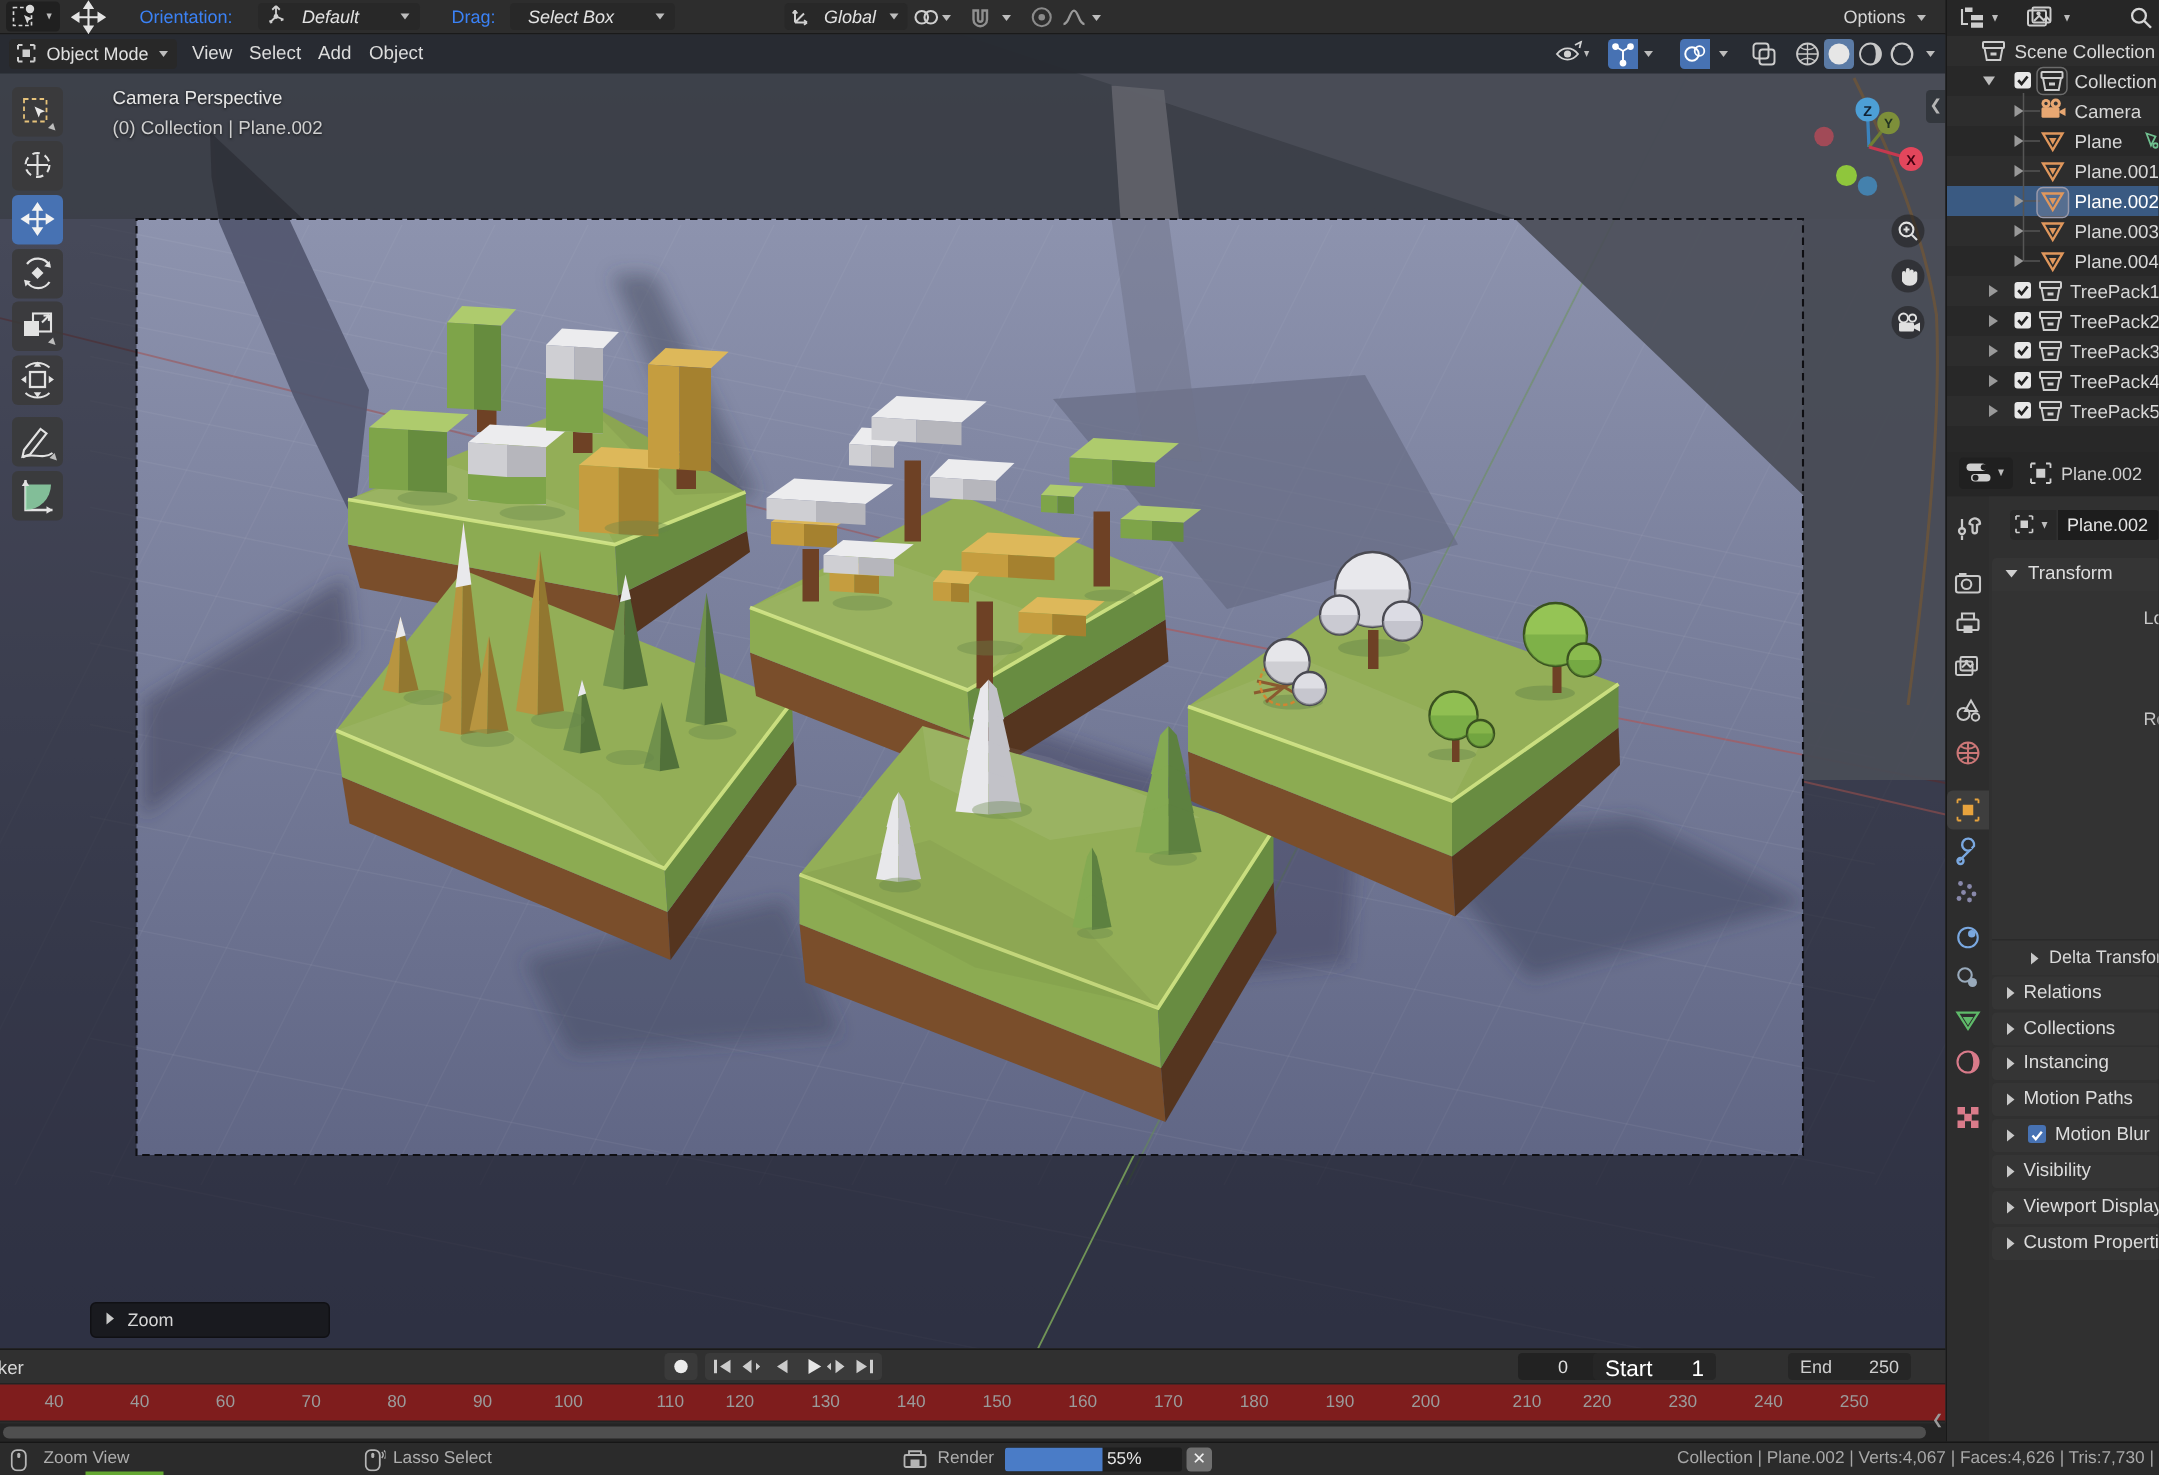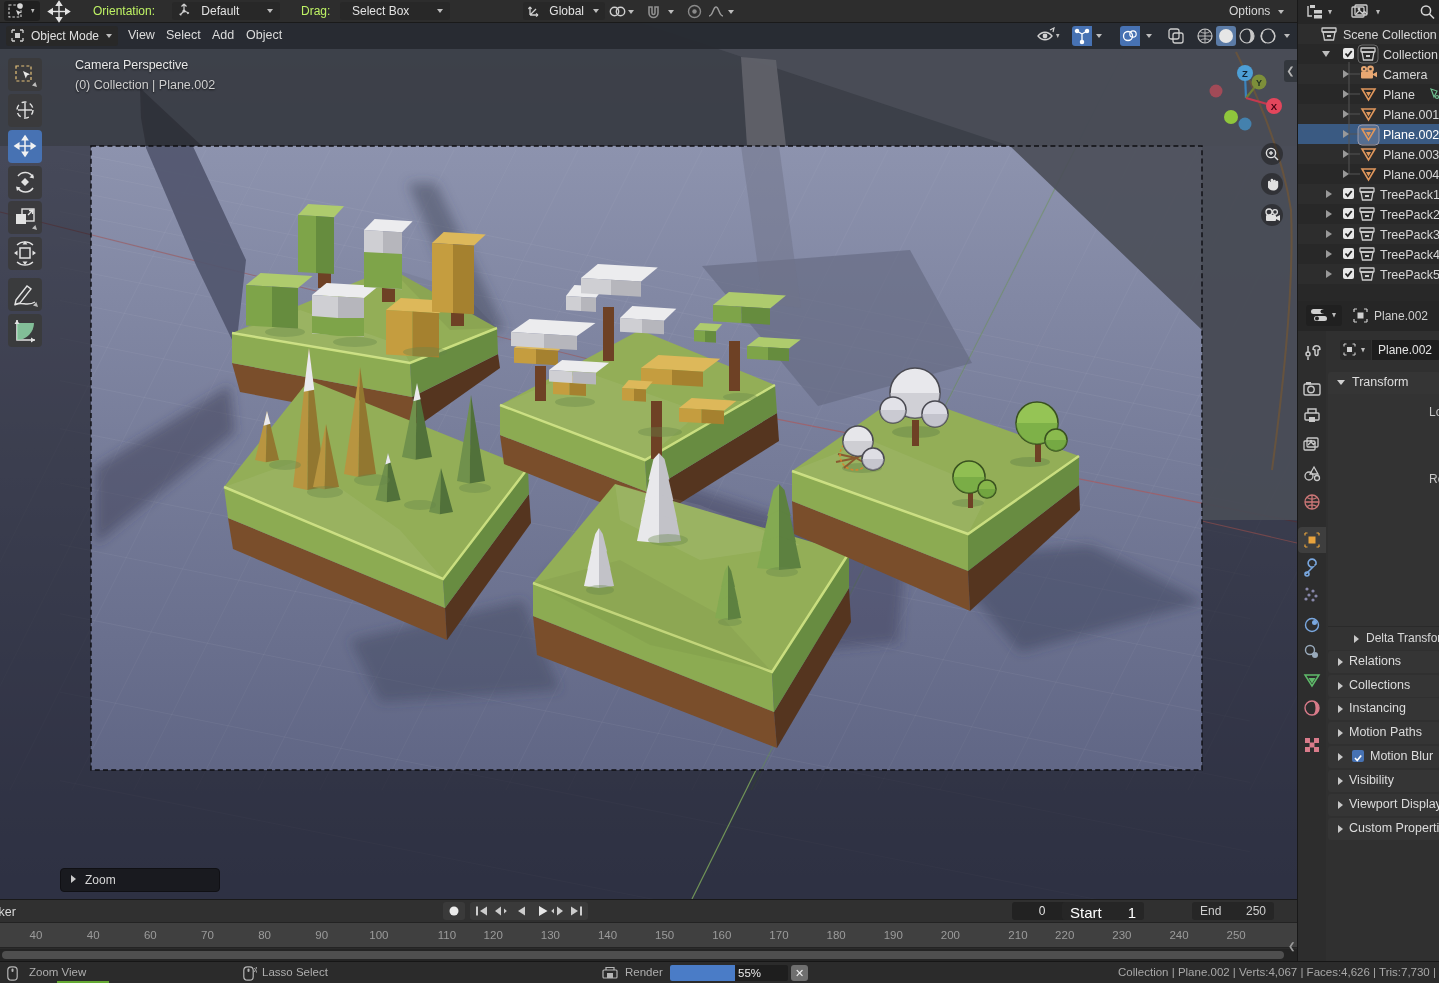--- a/index.html
+++ b/index.html
@@ -2,23 +2,23 @@
 <html><head>
 <meta charset="utf-8">
 <style>
 * { margin:0; padding:0; box-sizing:border-box; }
 html,body { width:1439px; height:983px; overflow:hidden; background:#2b2b2b;
   font-family:"Liberation Sans", sans-serif; }
 #root { position:absolute; top:0; left:0; width:1439px; height:983px; }
 .abs { position:absolute; }
 
 #topbar { left:0; top:0; width:1439px; height:23px; background:#2d2d2d; border-bottom:1px solid #1a1a1a;}
-.tbtxt { position:absolute; top:4px; font-size:12px; color:#bef264; }
+.tbtxt { position:absolute; top:4px; font-size:12px; color:#3b82f6; }
 .drop { position:absolute; background:#282828; border-radius:3px; height:18px; top:2px;
-  color:#e2e2e2; font-size:12px; line-height:18px; }
+  color:#e2e2e2; font-size:12px; line-height:18px;font-style:italic; }
 .caret { display:inline-block; width:0; height:0; border-left:3.5px solid transparent;
   border-right:3.5px solid transparent; border-top:4px solid #bdbdbd; vertical-align:middle; }
 
 #vph { left:0; top:23px; width:1297px; height:26px; background:rgba(38,41,48,0.92); }
 .menu { position:absolute; top:5px; font-size:12.5px; color:#dcdcdc; }
 
 #rpanel { left:1297px; top:0; width:142px; height:961px; background:#2d2d2d; border-left:1px solid #191919;}
 
 #timeline { left:0; top:899px; width:1297px; height:62px; background:#2b2b2b; border-top:1px solid #191919;}
 
@@ -951,21 +951,21 @@
       <div class="abs" style="left:1062px;top:2px;width:82px;height:18px;background:#262626;border-radius:3px;font-size:15px;color:#ffffff">
         <span style="position:absolute;left:8px;top:2px">Start</span>
           <span style="position:absolute;right:8px;top:2px">1</span>
       </div>
       <div class="abs" style="left:1192px;top:2px;width:82px;height:18px;background:#262626;border-radius:3px;font-size:12px;color:#cfcfcf">
         <span style="position:absolute;left:8px;top:2px">End</span>
           <span style="position:absolute;right:8px;top:2px">250</span>
       </div>
     </div>
 
-    <div id="ruler" class="abs" style="left:0;top:23px;width:1297px;height:25px;background:#404040;border-bottom:1px solid #242424">
+    <div id="ruler" class="abs" style="left:0;top:23px;width:1297px;height:25px;background:#7f1d1d;border-bottom:1px solid #242424">
         <span class="abs" style="left:16.0px;top:6px;width:40px;text-align:center;font-size:11.5px;color:#9b9b9b">40</span>
         <span class="abs" style="left:73.15px;top:6px;width:40px;text-align:center;font-size:11.5px;color:#9b9b9b">40</span>
         <span class="abs" style="left:130.3px;top:6px;width:40px;text-align:center;font-size:11.5px;color:#9b9b9b">60</span>
         <span class="abs" style="left:187.45px;top:6px;width:40px;text-align:center;font-size:11.5px;color:#9b9b9b">70</span>
         <span class="abs" style="left:244.60000000000002px;top:6px;width:40px;text-align:center;font-size:11.5px;color:#9b9b9b">80</span>
         <span class="abs" style="left:301.75px;top:6px;width:40px;text-align:center;font-size:11.5px;color:#9b9b9b">90</span>
         <span class="abs" style="left:358.9px;top:6px;width:40px;text-align:center;font-size:11.5px;color:#9b9b9b">100</span>
         <span class="abs" style="left:416.05px;top:6px;width:40px;text-align:right;font-size:11.5px;color:#9b9b9b">110</span>
         <span class="abs" style="left:473.2px;top:6px;width:40px;text-align:center;font-size:11.5px;color:#9b9b9b">120</span>
         <span class="abs" style="left:530.35px;top:6px;width:40px;text-align:center;font-size:11.5px;color:#9b9b9b">130</span>

